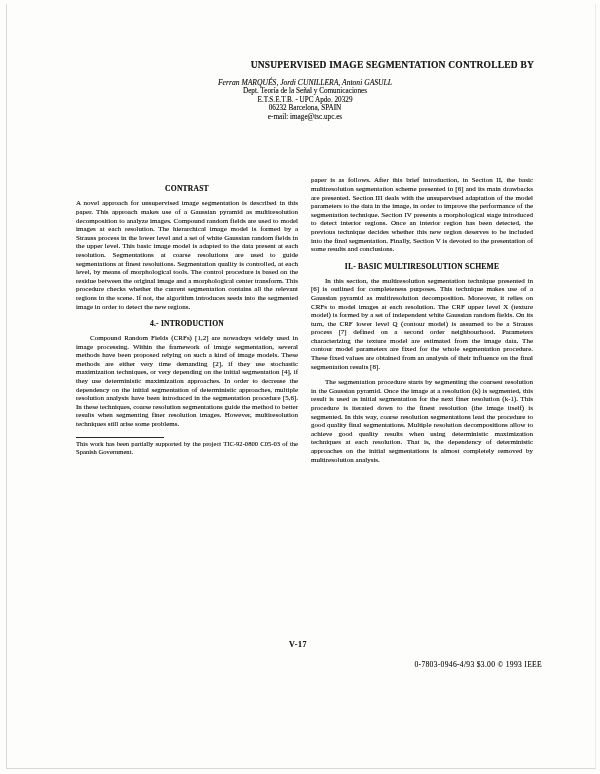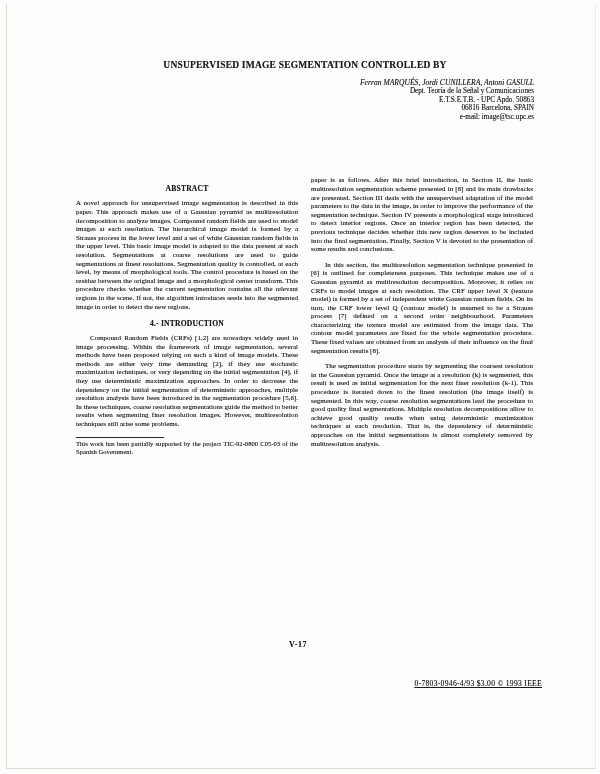--- a/index.html
+++ b/index.html
@@ -28,35 +28,35 @@
     pointer-events: none;
   }
   .content {
     position: absolute;
     left: 76px;
     top: 60px;
     width: 458px;
     text-shadow: 0 0 0.5px rgba(40,40,40,0.55);
   }
   .title-line {
-    text-align: center;
+    text-align: right;
     font-weight: bold;
     font-size: 9.5px;
     line-height: 11px;
     letter-spacing: 0.2px;
   }
   .authors {
-    text-align: right;
+    text-align: center;
     font-style: italic;
     font-size: 7.6px;
     line-height: 9px;
     margin-top: 7px;
   }
   .affil-line {
-    text-align: right;
+    text-align: center;
     font-size: 7.2px;
     line-height: 8.6px;
   }
   .cols {
     display: flex;
     gap: 13px;
     margin-top: 16px;
   }
   .col {
     width: 222px;
@@ -101,62 +101,62 @@
     width: 596px;
     text-align: center;
     font-size: 8px;
     font-weight: bold;
     letter-spacing: 0.5px;
     text-shadow: 0 0 0.5px rgba(40,40,40,0.55);
   }
   .copyright {
     position: absolute;
     right: 58px;
-    top: 679px;
+    top: 660px;
     font-size: 7.6px;
     letter-spacing: 0.3px;
     text-shadow: 0 0 0.5px rgba(40,40,40,0.55);
-    text-decoration: underline;
   }
 </style>
 </head>
 <body>
 
 <div class="scan">
   <div class="scan-edge"></div>
 
   <div class="content">
 
     <div class="title-line">UNSUPERVISED IMAGE SEGMENTATION CONTROLLED BY</div>
 
     <div class="authors">Ferran MARQUÉS, Jordi CUNILLERA, Antoni GASULL</div>
 
     <div class="affil-line">Dept. Teoría de la Señal y Comunicaciones</div>
-    <div class="affil-line">E.T.S.E.T.B. - UPC  Apdo. 50863</div>
-    <div class="affil-line">06816  Barcelona, SPAIN</div>
+    <div class="affil-line">E.T.S.E.T.B. - UPC  Apdo. 20329</div>
+    <div class="affil-line">06232  Barcelona, SPAIN</div>
     <div class="affil-line">e-mail:  image@tsc.upc.es</div>
 
     <div class="cols">
 
       <div class="col">
-        <div class="heading">ABSTRACT</div>
+        <div class="heading">CONTRAST</div>
         <p class="para noindent">A novel approach for unsupervised image segmentation is described in this paper. This approach makes use of a Gaussian pyramid as multiresolution decomposition to analyze images. Compound random fields are used to model images at each resolution. The hierarchical image model is formed by a Strauss process in the lower level and a set of white Gaussian random fields in the upper level. This basic image model is adapted to the data present at each resolution. Segmentations at coarse resolutions are used to guide segmentations at finest resolutions. Segmentation quality is controlled, at each level, by means of morphological tools. The control procedure is based on the residue between the original image and a morphological center transform. This procedure checks whether the current segmentation contains all the relevant regions in the scene. If not, the algorithm introduces seeds into the segmented image in order to detect the new regions.</p>
 
         <div class="heading">4.- INTRODUCTION</div>
         <p class="para">Compound Random Fields (CRFs) [1,2] are nowadays widely used in image processing. Within the framework of image segmentation, several methods have been proposed relying on such a kind of image models. These methods are either very time demanding [2], if they use stochastic maximization techniques, or very depending on the initial segmentation [4], if they use deterministic maximization approaches. In order to decrease the dependency on the initial segmentation of deterministic approaches, multiple resolution analysis have been introduced in the segmentation procedure [5,6]. In these techniques, coarse resolution segmentations guide the method to better results when segmenting finer resolution images. However, multiresolution techniques still arise some problems.</p>
 
         <div class="footnote">
           <div class="footnote-rule"></div>
           <p class="footnote-text">This work has been partially supported by the project TIC-92-0800 C05-03 of the Spanish Government.</p>
         </div>
       </div>
 
       <div class="col">
         <p class="para noindent">paper is as follows. After this brief introduction, in Section II, the basic multiresolution segmentation scheme presented in [6] and its main drawbacks are presented. Section III deals with the unsupervised adaptation of the model parameters to the data in the image, in order to improve the performance of the segmentation technique. Section IV presents a morphological stage introduced to detect interior regions. Once an interior region has been detected, the previous technique decides whether this new region deserves to be included into the final segmentation. Finally, Section V is devoted to the presentation of some results and conclusions.</p>
 
+        <div class="heading">II.- BASIC MULTIRESOLUTION SCHEME</div>
         <p class="para">In this section, the multiresolution segmentation technique presented in [6] is outlined for completeness purposes. This technique makes use of a Gaussian pyramid as multiresolution decomposition. Moreover, it relies on CRFs to model images at each resolution. The CRF upper level X (texture model) is formed by a set of independent white Gaussian random fields. On its turn, the CRF lower level Q (contour model) is assumed to be a Strauss process [7] defined on a second order neighbourhood. Parameters characterizing the texture model are estimated from the image data. The contour model parameters are fixed for the whole segmentation procedure. These fixed values are obtained from an analysis of their influence on the final segmentation results [8].</p>
         <p class="para">The segmentation procedure starts by segmenting the coarsest resolution in the Gaussian pyramid. Once the image at a resolution (k) is segmented, this result is used as initial segmentation for the next finer resolution (k-1). This procedure is iterated down to the finest resolution (the image itself) is segmented. In this way, coarse resolution segmentations lead the procedure to good quality final segmentations. Multiple resolution decompositions allow to achieve good quality results when using deterministic maximization techniques at each resolution. That is, the dependency of deterministic approaches on the initial segmentations is almost completely removed by multiresolution analysis.</p>
       </div>
 
     </div>
   </div>
 
   <div class="page-number">V-17</div>
   <div class="copyright">0-7803-0946-4/93 $3.00 © 1993 IEEE</div>
 </div>

